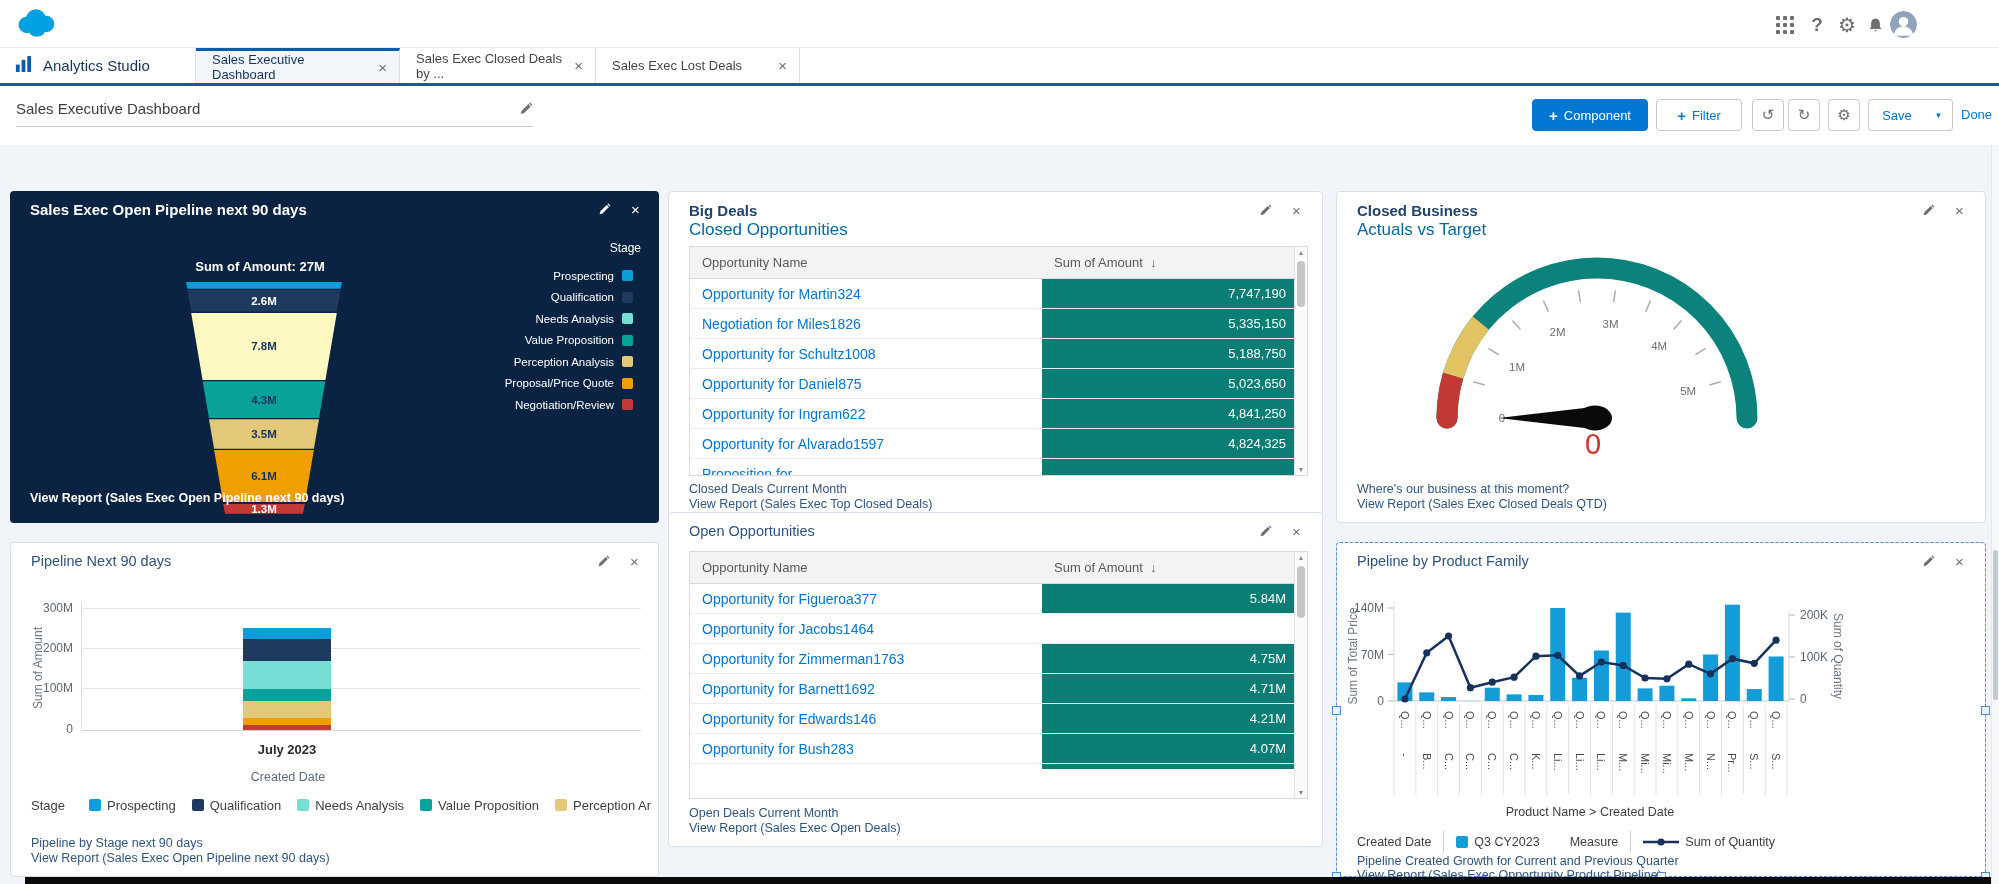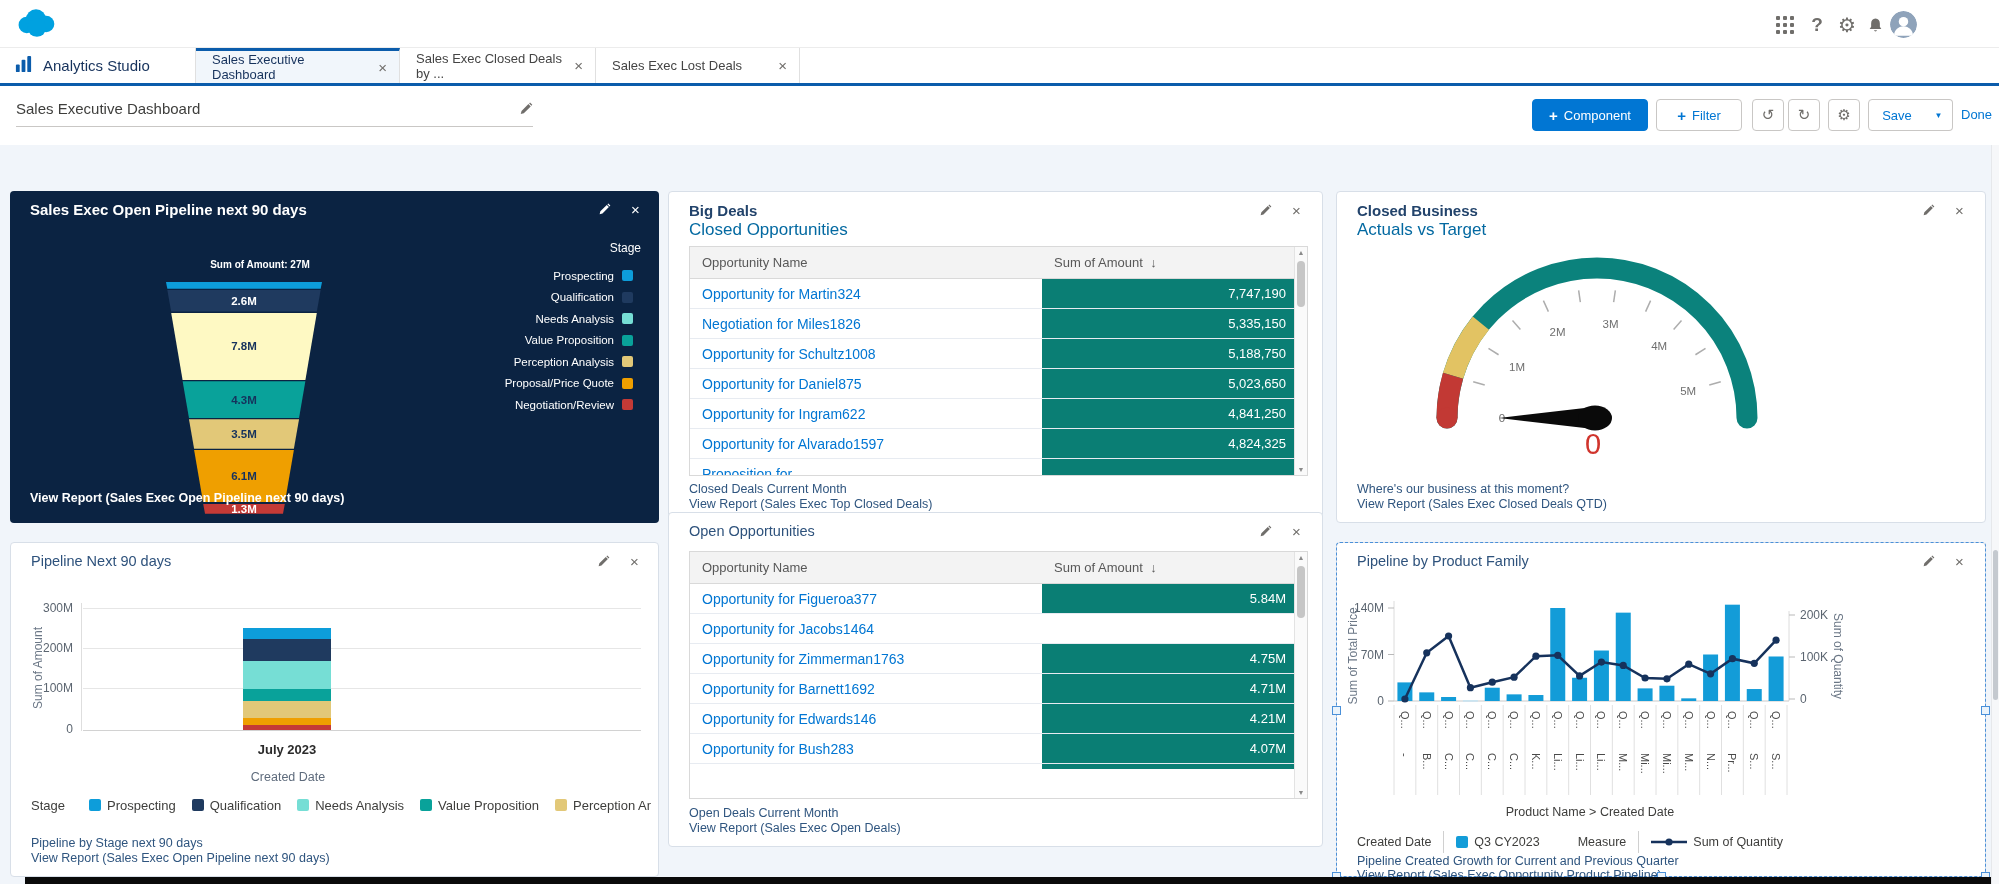--- a/index.html
+++ b/index.html
@@ -55,22 +55,22 @@
   .tname{display:flex;align-items:center;padding-left:12px;font-size:14px;color:#0176d3;cursor:pointer;
          white-space:nowrap;overflow:hidden}
   .tval{display:flex;align-items:center;justify-content:flex-end;padding-right:10px;font-size:13px;color:#fff}
   .vscroll{position:absolute;top:0;right:0;width:13px;height:100%;background:#fafafa;border-left:1px solid #e3e3e3}
   .varrow{position:absolute;left:0;width:12px;height:11px;font-size:7px;color:#8a8a8a;text-align:center;line-height:11px;cursor:pointer}
   .vthumb{position:absolute;left:2px;width:8px;background:#c6c6c6;border-radius:4px;cursor:pointer}
 
   
   .fun-wid{background:#0b2342;border:none}
   .fun-title{color:#fff}
-  .fun-sum{position:absolute;left:100px;top:68px;width:300px;text-align:center;color:#fff;font-weight:bold;font-size:10px}
-  .fun-box{position:absolute;left:156px;top:91px;width:156px;height:233px}
+  .fun-sum{position:absolute;left:100px;top:68px;width:300px;text-align:center;color:#fff;font-weight:bold;font-size:13px}
+  .fun-box{position:absolute;left:176px;top:91px;width:156px;height:233px}
   .fun-seg{position:absolute;left:0;width:156px;cursor:pointer}
   .fun-lbl{position:absolute;left:0;width:100%;top:50%;transform:translateY(-50%);text-align:center;
            font-size:11.5px;font-weight:bold}
   .fun-legend{position:absolute;right:18px;top:50px;text-align:right}
   .fun-leg-title{color:#fff;font-size:12px;margin-bottom:10px}
   .fun-leg-row{display:flex;align-items:center;justify-content:flex-end;height:21.5px;cursor:pointer}
   .fun-leg-row span{color:#fff;font-size:11.5px;margin-right:8px}
   .chip{width:11px;height:11px;border-radius:2px;flex:0 0 auto}
   .fun-view{position:absolute;left:20px;top:300px;color:#fff;font-weight:bold;font-size:12.5px;cursor:pointer}
 
@@ -596,21 +596,21 @@
         <text x="435.0833333333333" y="182" transform="rotate(90 435.0833333333333 182)" font-size="11" fill="#4a4a4a">S...</text>
         <text x="253" y="245" text-anchor="middle" font-size="12.5" fill="#3e3e3c">Product Name  &gt;  Created Date</text>
       </svg></div>
   <div class="leg-row" style="left:20px;top:288px;width:615px;height:22px;font-size:12.5px">
     <span>Created Date</span>
     <span class="leg-div"></span>
     <span class="leg-item">
       <span class="chip" style="background:#139CD8"></span>
       <span>Q3 CY2023</span>
     </span>
-    <span style="margin-left:22px">Measure</span>
+    <span style="margin-left:14px">Measure</span>
     <span class="leg-div"></span>
     <span class="leg-item">
       <svg width="36" height="10" viewBox="0 0 36 10" style="margin-right:6px">
         <line x1="0" y1="5" x2="36" y2="5" stroke="#16325C" stroke-width="2.5"></line>
           <circle cx="18" cy="5" r="3.6" fill="#16325C"></circle>
       </svg>
       <span>Sum of Quantity</span>
     </span>
   </div>
   <div class="foot1" style="top:311px">Pipeline Created Growth for Current and Previous Quarter</div>

